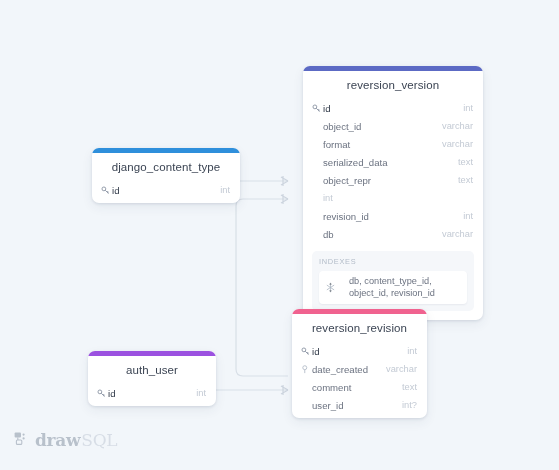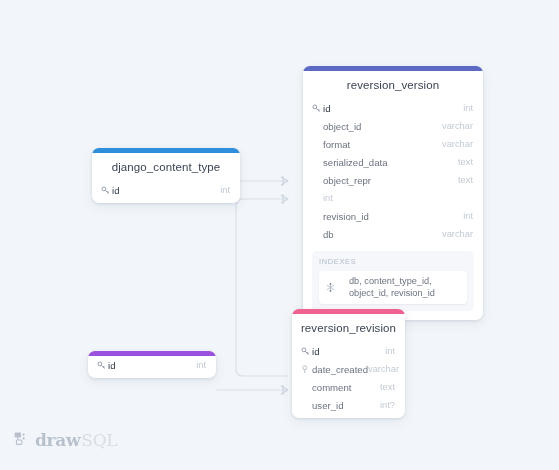--- a/index.html
+++ b/index.html
@@ -147,21 +147,21 @@
               <circle cx="3.2" cy="3.2" r="2.1" fill="none" stroke="#8a93a3" stroke-width="1"></circle>
               <path d="M4.7 4.7 L8.4 8.4 M6.6 6.6 L7.6 5.6 M7.6 7.6 L8.6 6.6" stroke="#8a93a3" stroke-width="1" fill="none"></path>
             </svg>
         </span>
         <span class="rname">id</span>
         <span class="rtype">int</span>
       </div>
     </div>
   </div>
 
-  <div class="table" style="left:292px;top:309px;width:113px;">
+  <div class="table" style="left:292px;top:309px;width:135px;">
     <div class="accent" style="background:#f0628f;"></div>
     <div class="tname">reversion_revision</div>
     <div class="rows">
       <div class="row pk">
         <span class="ric">
           <svg width="9" height="9" viewBox="0 0 10 10">
               <circle cx="3.2" cy="3.2" r="2.1" fill="none" stroke="#8a93a3" stroke-width="1"></circle>
               <path d="M4.7 4.7 L8.4 8.4 M6.6 6.6 L7.6 5.6 M7.6 7.6 L8.6 6.6" stroke="#8a93a3" stroke-width="1" fill="none"></path>
             </svg>
         </span>
@@ -186,20 +186,21 @@
       <div class="row">
         <span class="ric"></span>
         <span class="rname">user_id</span>
         <span class="rtype">int?</span>
       </div>
     </div>
   </div>
 
   <div class="table" style="left:88px;top:351px;width:128px;">
     <div class="accent" style="background:#9b51e0;"></div>
+    <div class="tname">auth_user</div>
     <div class="rows">
       <div class="row pk">
         <span class="ric">
           <svg width="9" height="9" viewBox="0 0 10 10">
               <circle cx="3.2" cy="3.2" r="2.1" fill="none" stroke="#8a93a3" stroke-width="1"></circle>
               <path d="M4.7 4.7 L8.4 8.4 M6.6 6.6 L7.6 5.6 M7.6 7.6 L8.6 6.6" stroke="#8a93a3" stroke-width="1" fill="none"></path>
             </svg>
         </span>
         <span class="rname">id</span>
         <span class="rtype">int</span>

